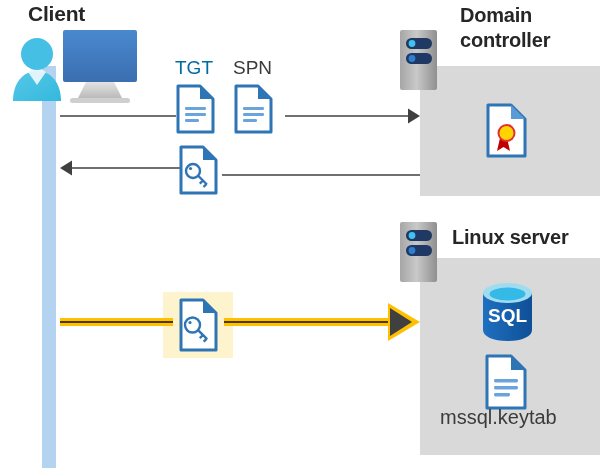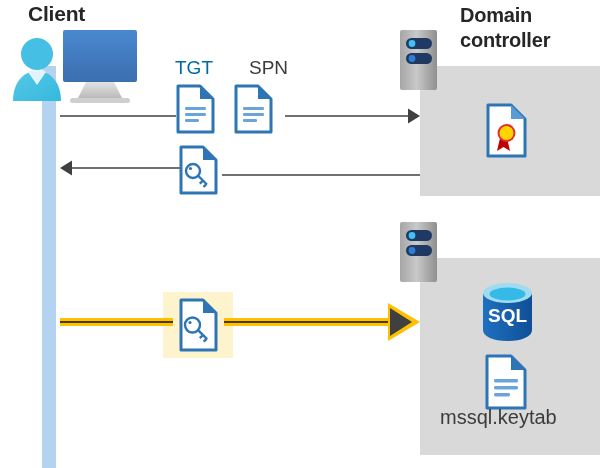--- a/index.html
+++ b/index.html
@@ -55,21 +55,20 @@
     left: 175px;
     top: 57px;
     font-size: 19px;
     color: #0369a1;
   }
   .lbl-spn {
     left: 233px;
     top: 57px;
     font-size: 19px;
     color: #3b3b3b;
-    margin-left: 16px;
   }
   .lbl-keytab {
     left: 440px;
     top: 406px;
     font-size: 20px;
     color: #3b3b3b;
   }
 </style>
 </head>
 <body>
@@ -216,20 +215,21 @@
       <rect x="494" y="386" width="24" height="3.4" rx="1.4" fill="#6ba3dd"></rect>
       <rect x="494" y="393" width="16" height="3.4" rx="1.4" fill="#6ba3dd"></rect>
     </g>
   </svg>
 
   <div class="lbl lbl-bold title-client">Client</div>
 
   <div class="lbl lbl-bold title-dc" style="white-space:pre;">Domain
 controller</div>
 
+  <div class="lbl lbl-bold title-linux">Linux server</div>
 
   <div class="lbl lbl-tgt">TGT</div>
 
   <div class="lbl lbl-spn">SPN</div>
 
   <div class="lbl lbl-keytab">mssql.keytab</div>
 
 </div>
 
 </body></html>

